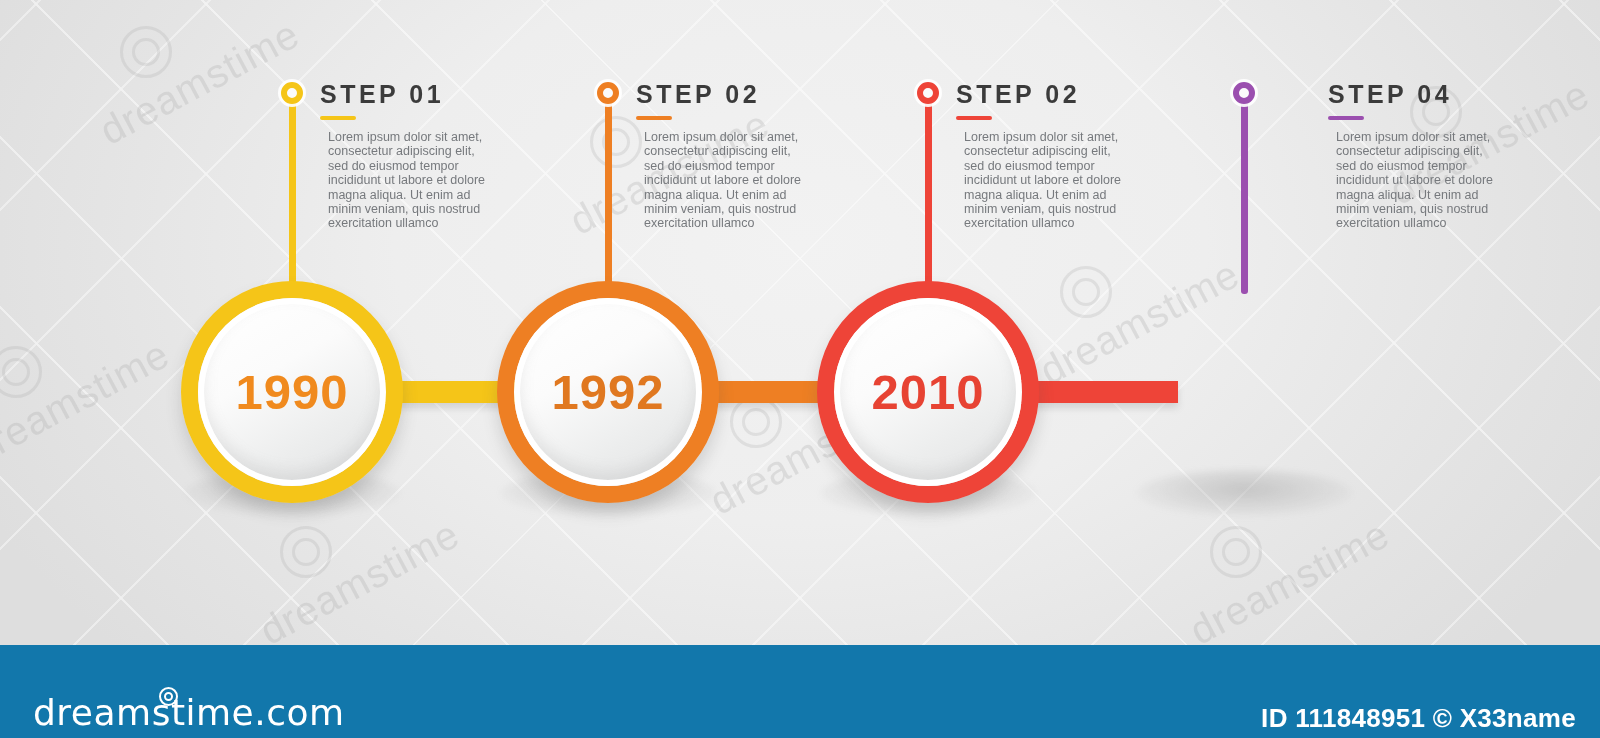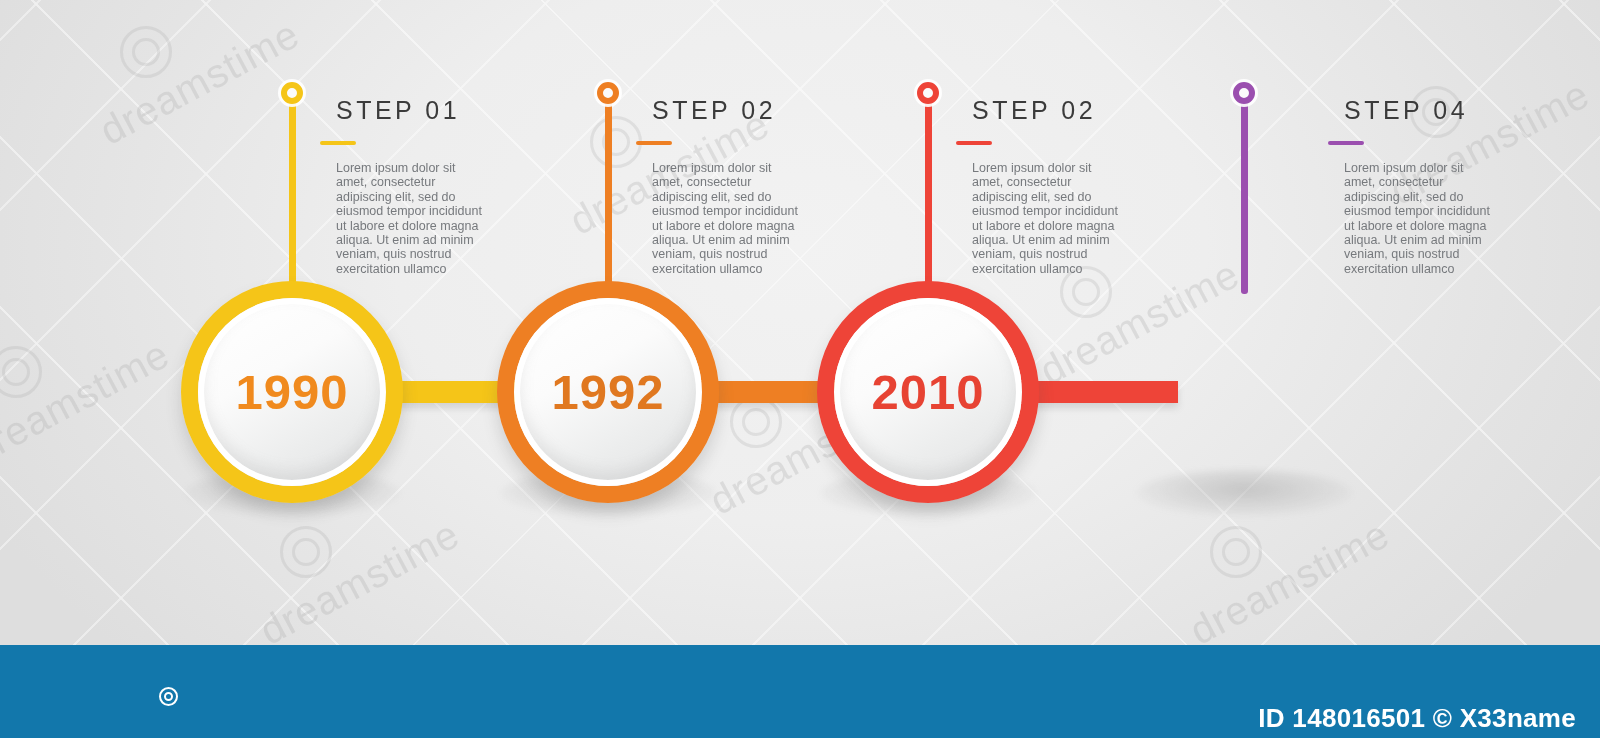--- a/index.html
+++ b/index.html
@@ -57,39 +57,39 @@
     pointer-events: none;
   }
 
   
   .step {
     position: absolute;
     width: 186px;
   }
   .step-title {
     font-size: 25px;
-    font-weight: normal;
+    font-weight: bold;
     letter-spacing: 3.5px;
     color: #3b3b3b;
-    margin: 16px;
+    margin: 0;
     white-space: nowrap;
     font-stretch: condensed;
   }
   .step-rule {
     width: 36px;
     height: 4px;
     border-radius: 2px;
     margin-top: 7px;
     margin-bottom: 10px;
   }
   .step-body {
     font-size: 12.5px;
     line-height: 14.4px;
     color: #76797d;
-    margin: 16px;
+    margin: 8px;
   }
 
   
   .stem {
     position: absolute;
     width: 7px;
     border-radius: 3px;
   }
   .pin {
     position: absolute;
@@ -290,17 +290,18 @@
   </div>
 
   <div class="node" id="node-2" style="left: 817px; top: 281px; border-color: rgb(238, 68, 56);">
     <div class="node-inner">
       <span class="node-year" style="color: rgb(231, 67, 51);">2010</span>
     </div>
   </div>
 
 
   <div class="footer">
+    <div class="ds-logo">dreamstime.com</div>
     <div class="ds-spiral"></div>
-    <div class="ds-id">ID 148016501 © X33name</div>
+    <div class="ds-id">ID 111848951 © X33name</div>
   </div>
 
 </div>
 
 </body></html>

